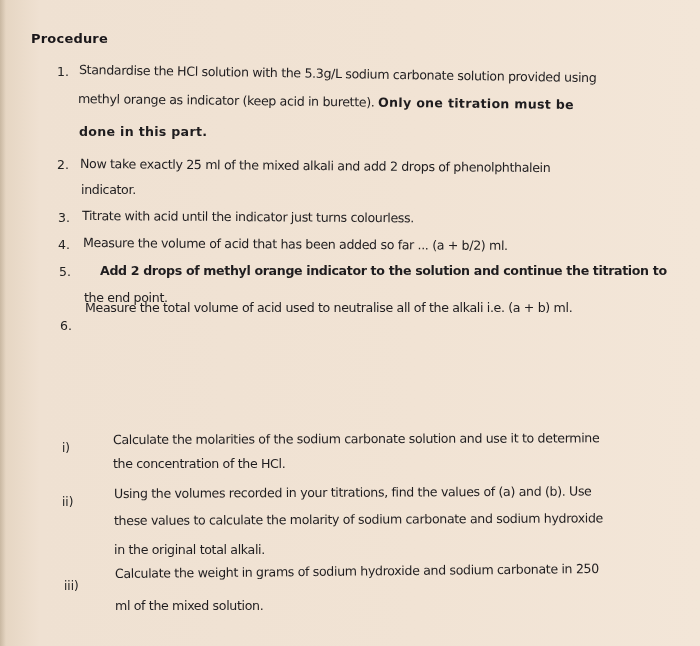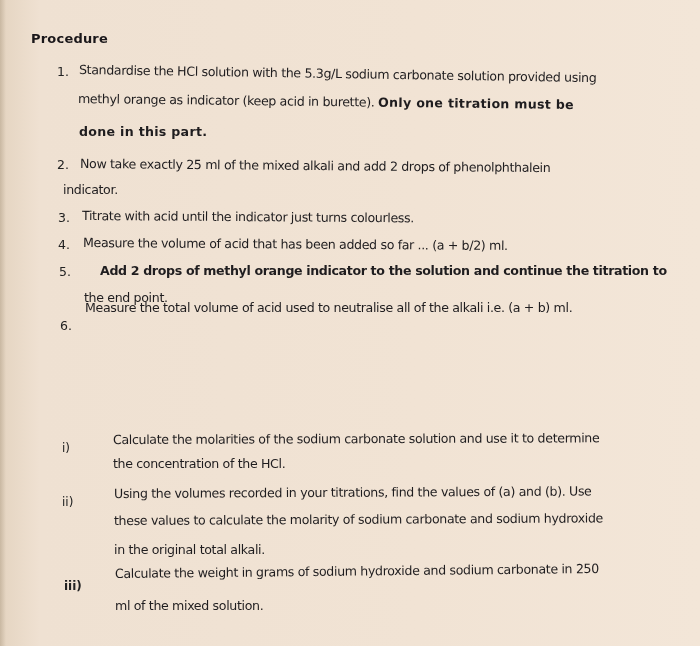--- a/index.html
+++ b/index.html
@@ -60,21 +60,21 @@
   <div>
     <span class="num" style="left:45px; top:64px;">1.</span>
     <span class="line" style="left:67px; top:62px; transform:rotate(0.9deg); transform-origin:left;">Standardise the HCl solution with the 5.3g/L sodium carbonate solution provided using</span>
     <span class="line" style="left:66px; top:91px; transform:rotate(0.7deg); transform-origin:left;"><span>methyl orange as indicator (keep acid in burette).</span> <span class="bold">Only one titration must be</span></span>
     <span class="line bold" style="left:67px; top:124px;">done in this part.</span>
   </div>
 
   <div>
     <span class="num" style="left:45px; top:157px;">2.</span>
     <span class="line" style="left:68px; top:156px; transform:rotate(0.5deg); transform-origin:left;">Now take exactly 25 ml of the mixed alkali and add 2 drops of phenolphthalein</span>
-    <span class="line" style="left:51px; top:182px;">indicator.</span>
+    <span class="line" style="left:69px; top:182px;">indicator.</span>
   </div>
 
   <div>
     <span class="num" style="left:46px; top:210px;">3.</span>
     <span class="line" style="left:70px; top:208px; transform:rotate(0.4deg); transform-origin:left;">Titrate with acid until the indicator just turns colourless.</span>
   </div>
 
   <div>
     <span class="num" style="left:46px; top:237px;">4.</span>
     <span class="line" style="left:71px; top:235px; transform:rotate(0.4deg); transform-origin:left;">Measure the volume of acid that has been added so far ... (a + b/2) ml.</span>
@@ -99,18 +99,18 @@
   </div>
 
   <div>
     <span class="roman" style="left:50px; top:495px;text-align:right;">ii)</span>
     <span class="line" style="left:102px; top:486px; transform:rotate(-0.3deg); transform-origin:left;">Using the volumes recorded in your titrations, find  the values of (a) and (b). Use</span>
     <span class="line" style="left:102px; top:513px; transform:rotate(-0.3deg); transform-origin:left;">these values to calculate the molarity of sodium carbonate and sodium hydroxide</span>
     <span class="line" style="left:102px; top:542px;">in the original total alkali.</span>
   </div>
 
   <div>
-    <span class="roman" style="left:52px; top:579px;font-weight:bold;">iii)</span>
+    <span class="roman" style="left:52px; top:579px;">iii)</span>
     <span class="line" style="left:103px; top:566px; transform:rotate(-0.6deg); transform-origin:left;">Calculate the weight in grams of sodium hydroxide and sodium carbonate in 250</span>
     <span class="line" style="left:103px; top:598px;">ml of the mixed solution.</span>
   </div>
 
 </div>
 
 </body></html>

